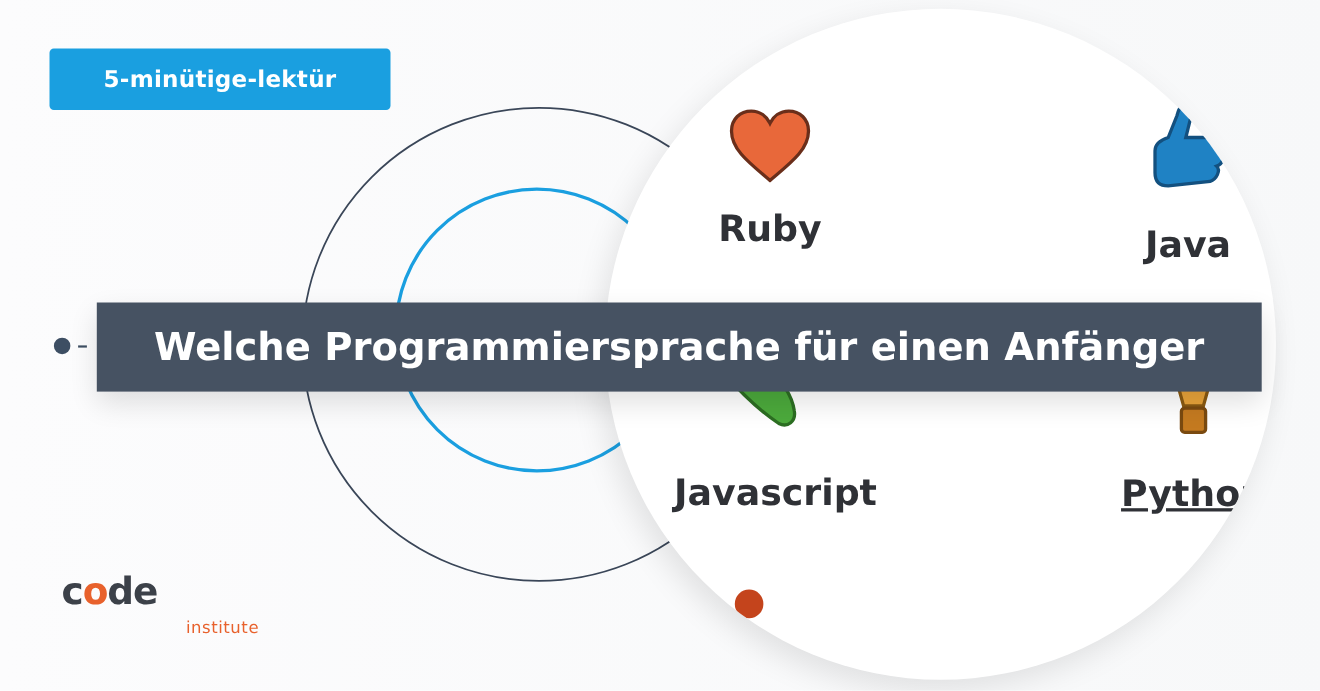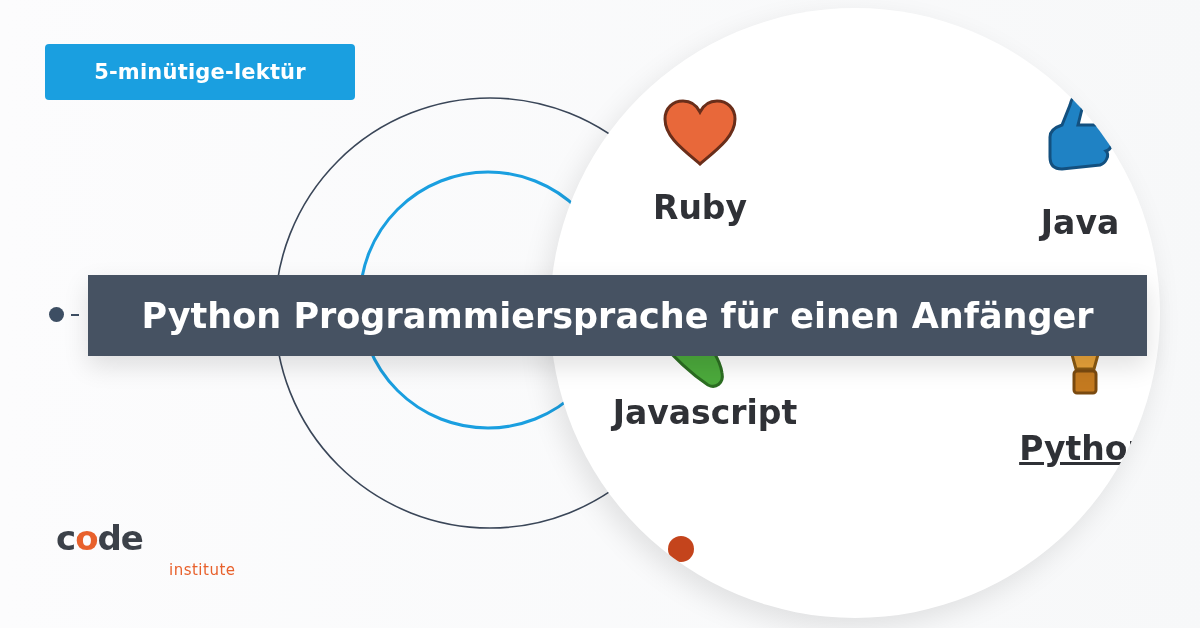--- a/index.html
+++ b/index.html
@@ -73,37 +73,37 @@
       <svg width="72" height="82" viewBox="0 0 72 82" style="display:block;margin:0 auto 28px;">
         <path d="M30 4 C36 2 40 8 38 16 L34 32 L60 32 C68 32 70 40 66 44 C70 48 68 56 62 58 C66 62 62 70 56 72 L18 76 C10 76 6 72 6 64 L6 44 C6 38 12 34 18 32 L26 12 C27 8 28 5 30 4 Z" fill="#1f82c4" stroke="#13507f" stroke-width="3"></path>
       </svg>
       <span class="lbl">Java</span>
     </div>
 
     <div class="lang" style="left:40px; top:325px; width:230px;">
       <svg width="80" height="60" viewBox="0 0 80 60" style="display:block;margin:0 0 0 60px;">
         <path d="M8 6 C20 20 40 40 58 52 C66 56 74 50 72 40 C70 26 60 12 50 4 Z" fill="#4caa3c" stroke="#2c6e22" stroke-width="3"></path>
       </svg>
-      <span class="lbl" style="">Javascript</span>
+      <span class="lbl" style="margin-top:35px;">Javascript</span>
     </div>
 
     <div class="lang" style="left:460px; top:325px; width:150px;">
       <svg width="46" height="70" viewBox="0 0 46 70" style="display:block;margin:0 auto;">
         <path d="M4 0 L42 0 L32 36 L14 36 Z" fill="#e9a43a" stroke="#8a5a12" stroke-width="3"></path>
         <rect x="12" y="38" width="22" height="22" rx="3" fill="#c47a20" stroke="#7a4a10" stroke-width="3"></rect>
       </svg>
       <span class="lbl" style="margin-top:26px;text-decoration:underline;">Python</span>
     </div>
 
     <div style="position:absolute; left:118px; top:528px; width:26px; height:26px; border-radius:50%; background:#c4441c;"></div>
     <div style="position:absolute; left:497px; top:532px; width:44px; height:40px; border-radius:50% 50% 0 0; background:#d8a7e0; border:3px solid #5a3a66;"></div>
   </div>
 
   <div class="dot"></div>
   <div class="dash"></div>
 
-  <div class="title-bar">Python Programmiersprache für einen Anfänger</div>
+  <div class="title-bar">Welche Programmiersprache für einen Anfänger</div>
 
   <div class="logo">
     <span class="code"><span>c</span><span class="o">o</span><span>de</span></span>
     <span class="inst">institute</span>
   </div>
 </div>
 
 </body></html>

